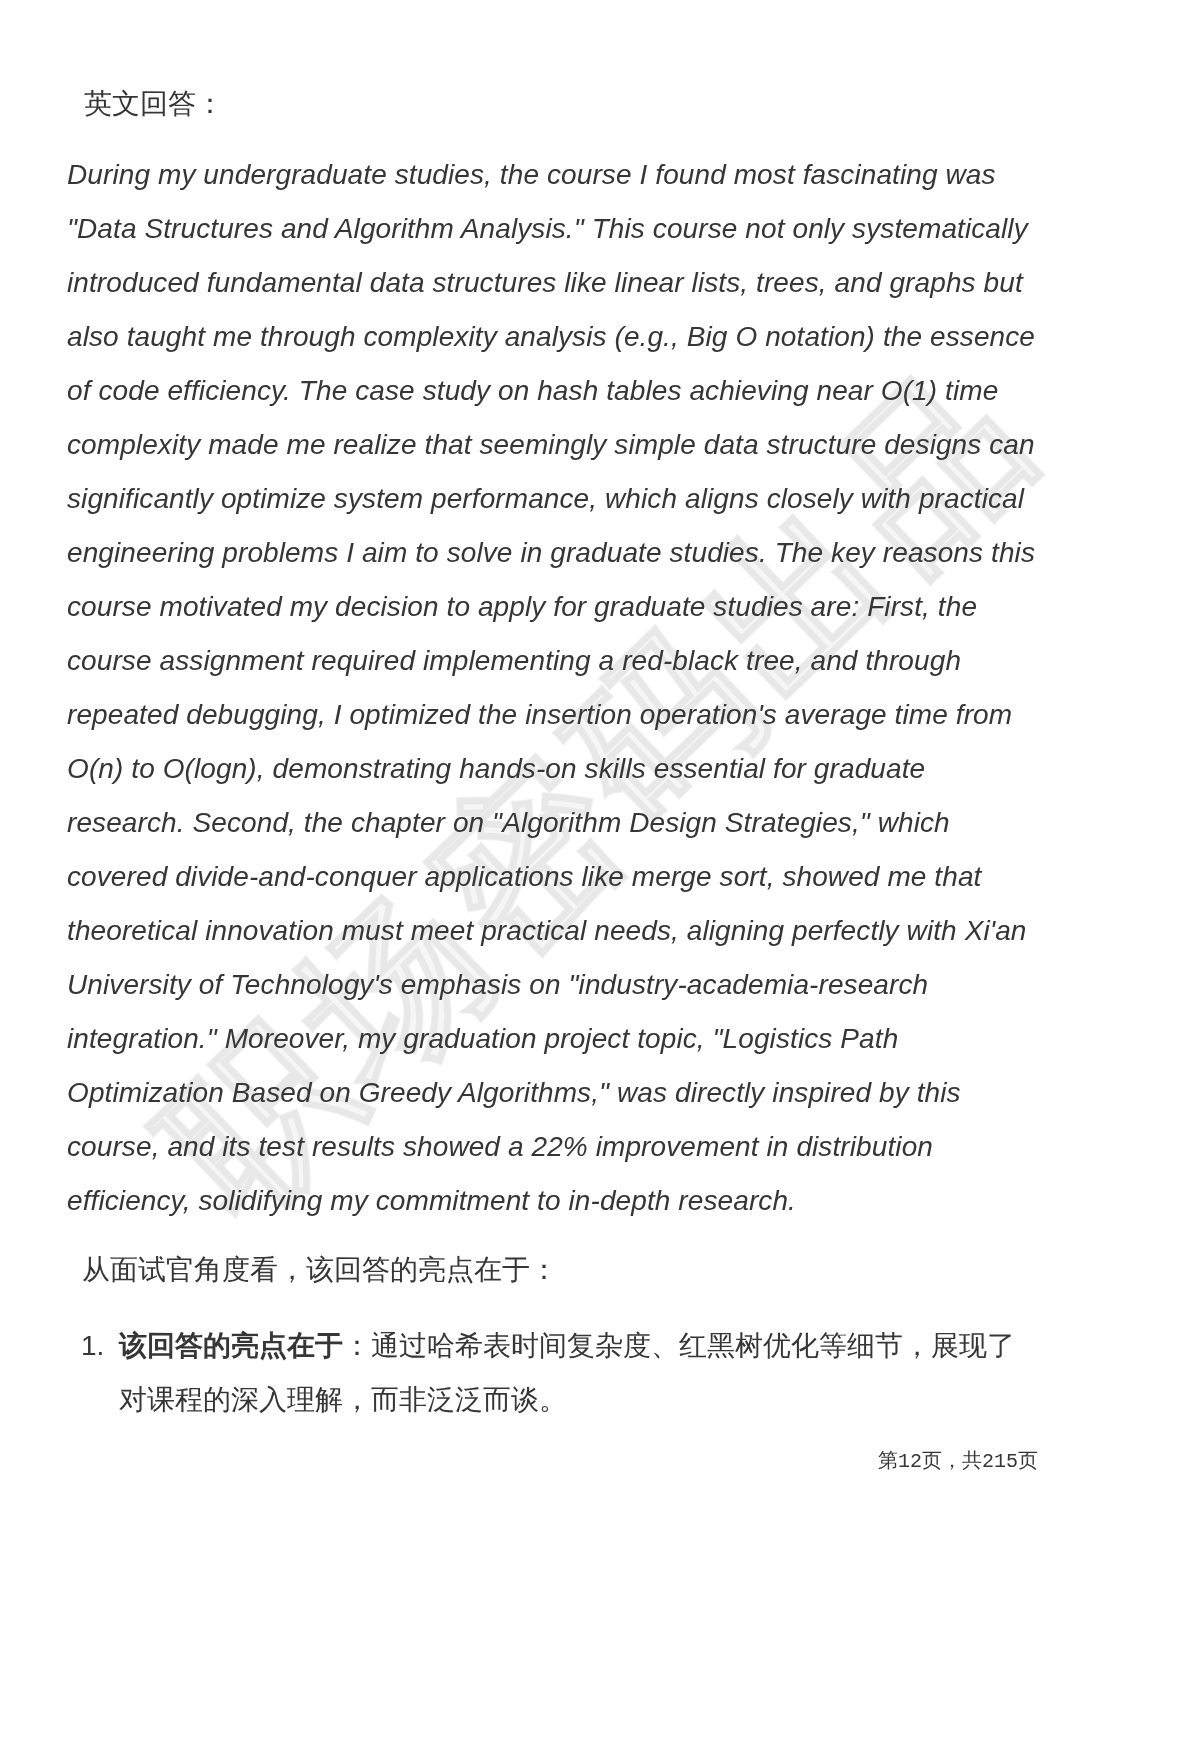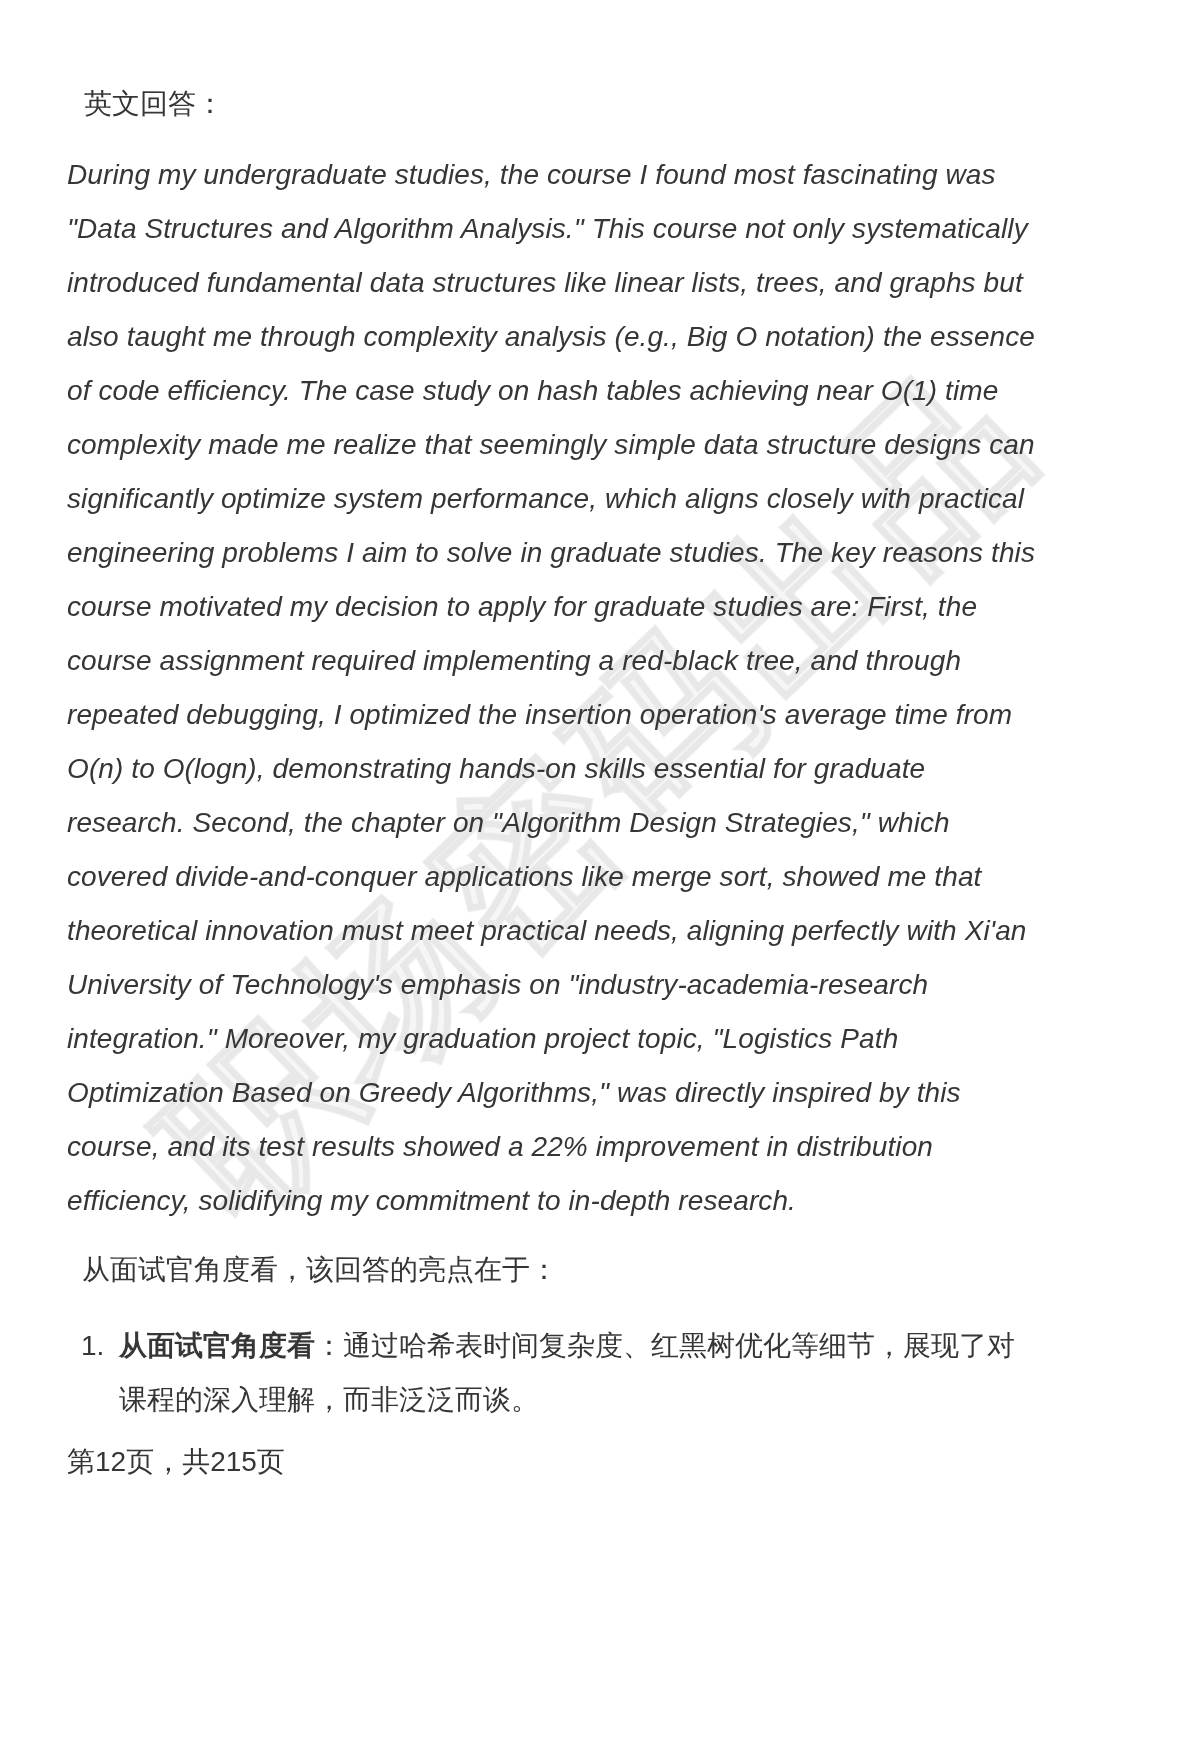--- a/index.html
+++ b/index.html
@@ -68,23 +68,24 @@
     width: 38px;
   }
   .list-body {
     flex: 1;
   }
   .list-term {
     font-weight: 700;
   }
   .footer {
     margin-top: 8px;
-    text-align: left;
-    font-size: 28px;
+    text-align: right;
+    font-size: 20px;
     line-height: 54px;
+    font-family: Liberation Mono, monospace;
   }
 </style>
 </head>
 <body>
 
 <div class="page">
 
   <div class="watermark">职场密码出品</div>
 
   <div class="content">
@@ -93,21 +94,21 @@
 
     <p class="para">During my undergraduate studies, the course I found most fascinating was "Data Structures and Algorithm Analysis." This course not only systematically introduced fundamental data structures like linear lists, trees, and graphs but also taught me through complexity analysis (e.g., Big O notation) the essence of code efficiency. The case study on hash tables achieving near O(1) time complexity made me realize that seemingly simple data structure designs can significantly optimize system performance, which aligns closely with practical engineering problems I aim to solve in graduate studies. The key reasons this course motivated my decision to apply for graduate studies are: First, the course assignment required implementing a red-black tree, and through repeated debugging, I optimized the insertion operation's average time from O(n) to O(logn), demonstrating hands-on skills essential for graduate research. Second, the chapter on "Algorithm Design Strategies," which covered divide-and-conquer applications like merge sort, showed me that theoretical innovation must meet practical needs, aligning perfectly with Xi'an University of Technology's emphasis on "industry-academia-research integration." Moreover, my graduation project topic, "Logistics Path Optimization Based on Greedy Algorithms," was directly inspired by this course, and its test results showed a 22% improvement in distribution efficiency, solidifying my commitment to in-depth research.</p>
 
 
     <p class="tips-intro">从面试官角度看，该回答的亮点在于：</p>
 
     <div class="tips-list">
       <div class="list-item">
         <span class="list-num">1.</span>
         <div class="list-body">
-          <span class="list-term">从面试官角度看</span><span>：通过哈希表时间复杂度、红黑树优化等细节，展现了对课程的深入理解，而非泛泛而谈。</span>
+          <span class="list-term">该回答的亮点在于</span><span>：通过哈希表时间复杂度、红黑树优化等细节，展现了对课程的深入理解，而非泛泛而谈。</span>
         </div>
       </div>
     </div>
 
     <div class="footer">第12页，共215页</div>
 
   </div>
 
 </div>
 

